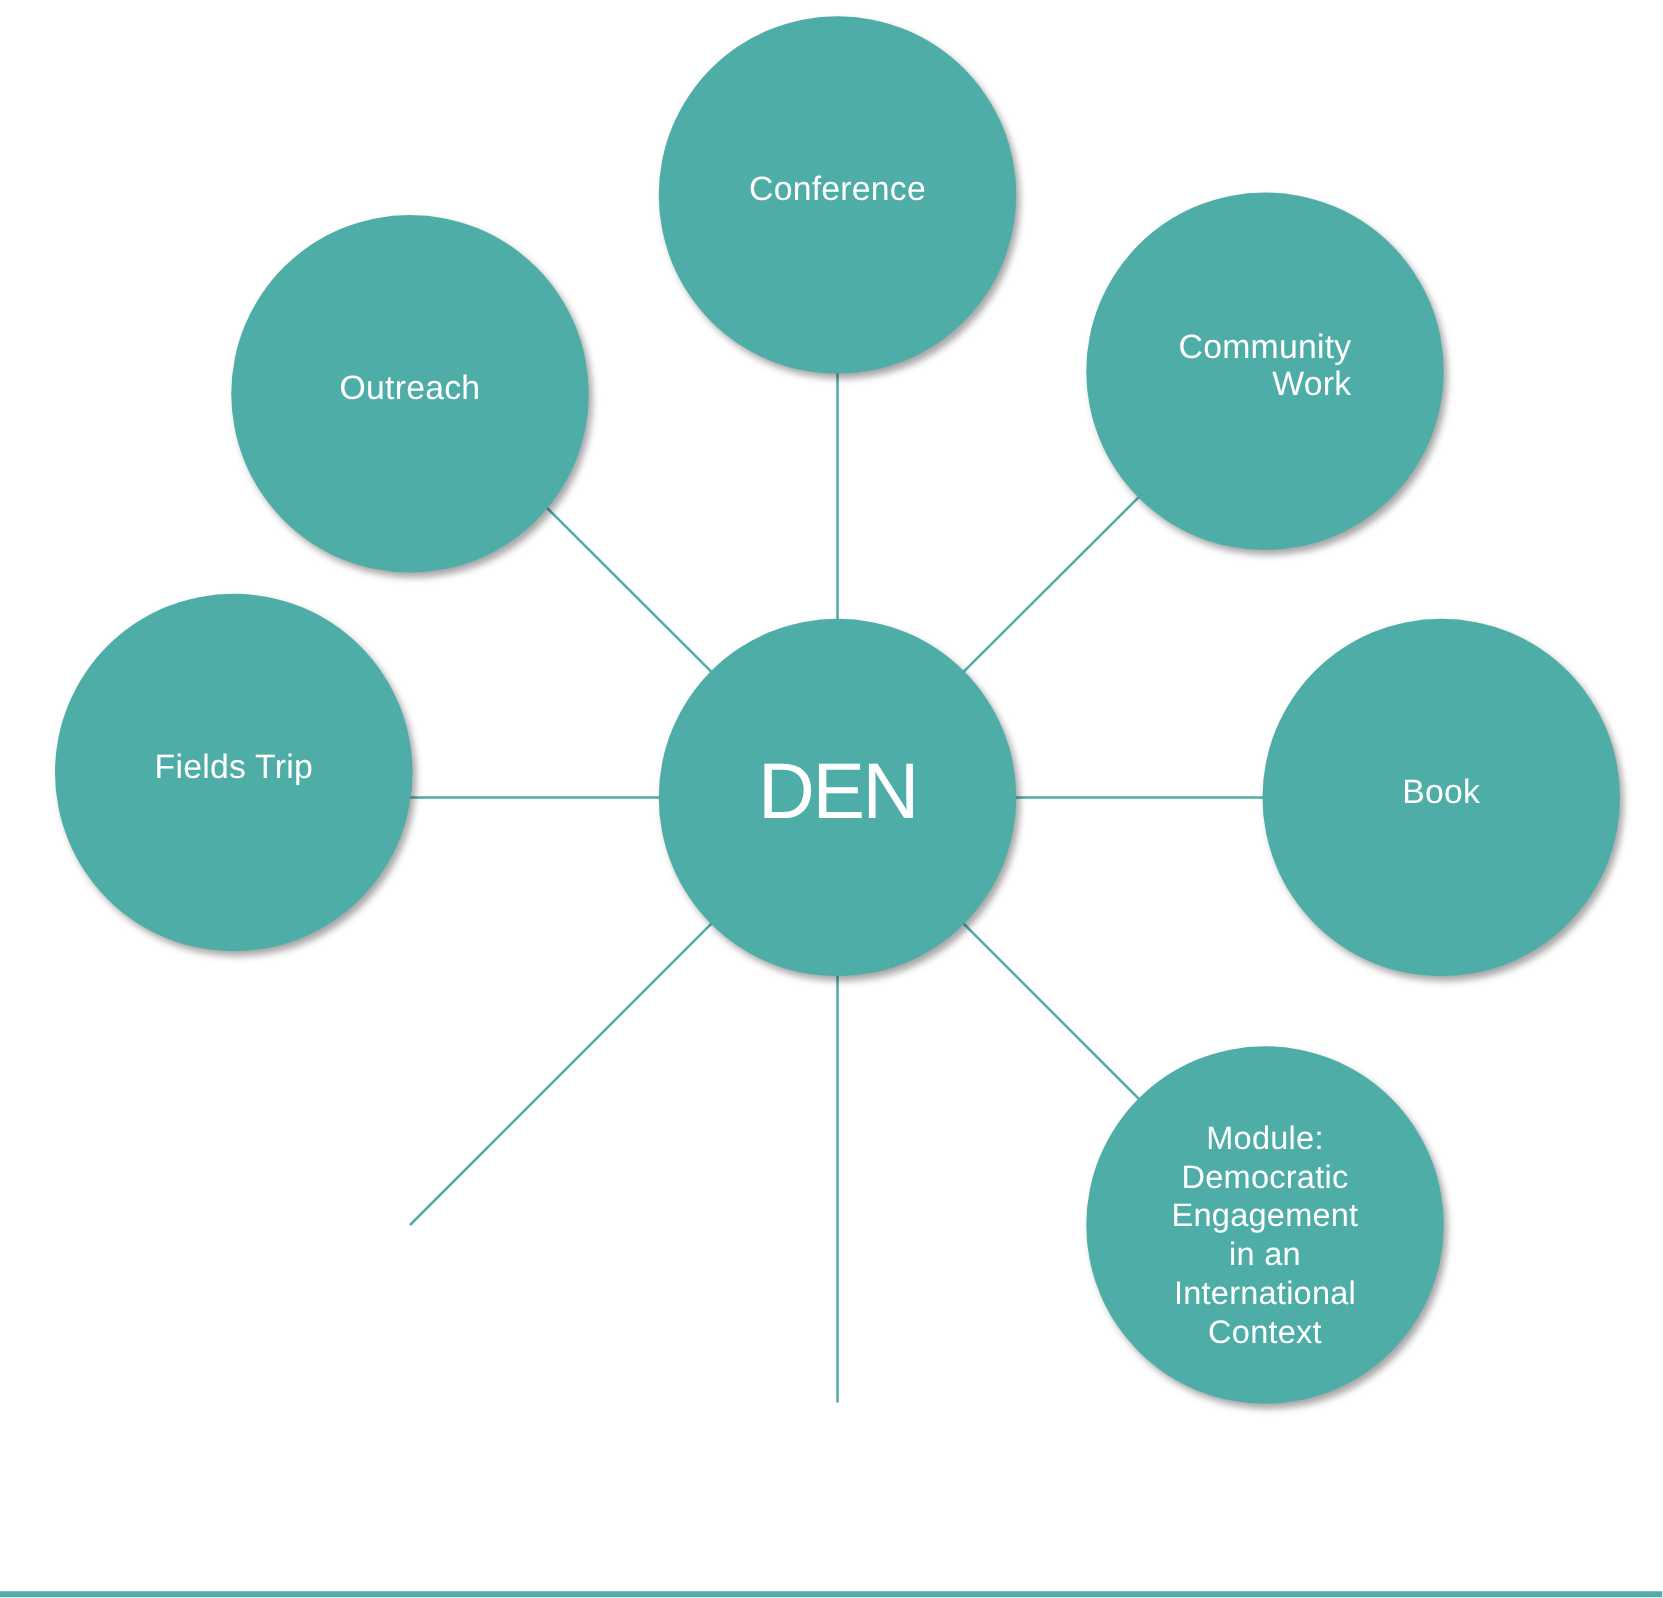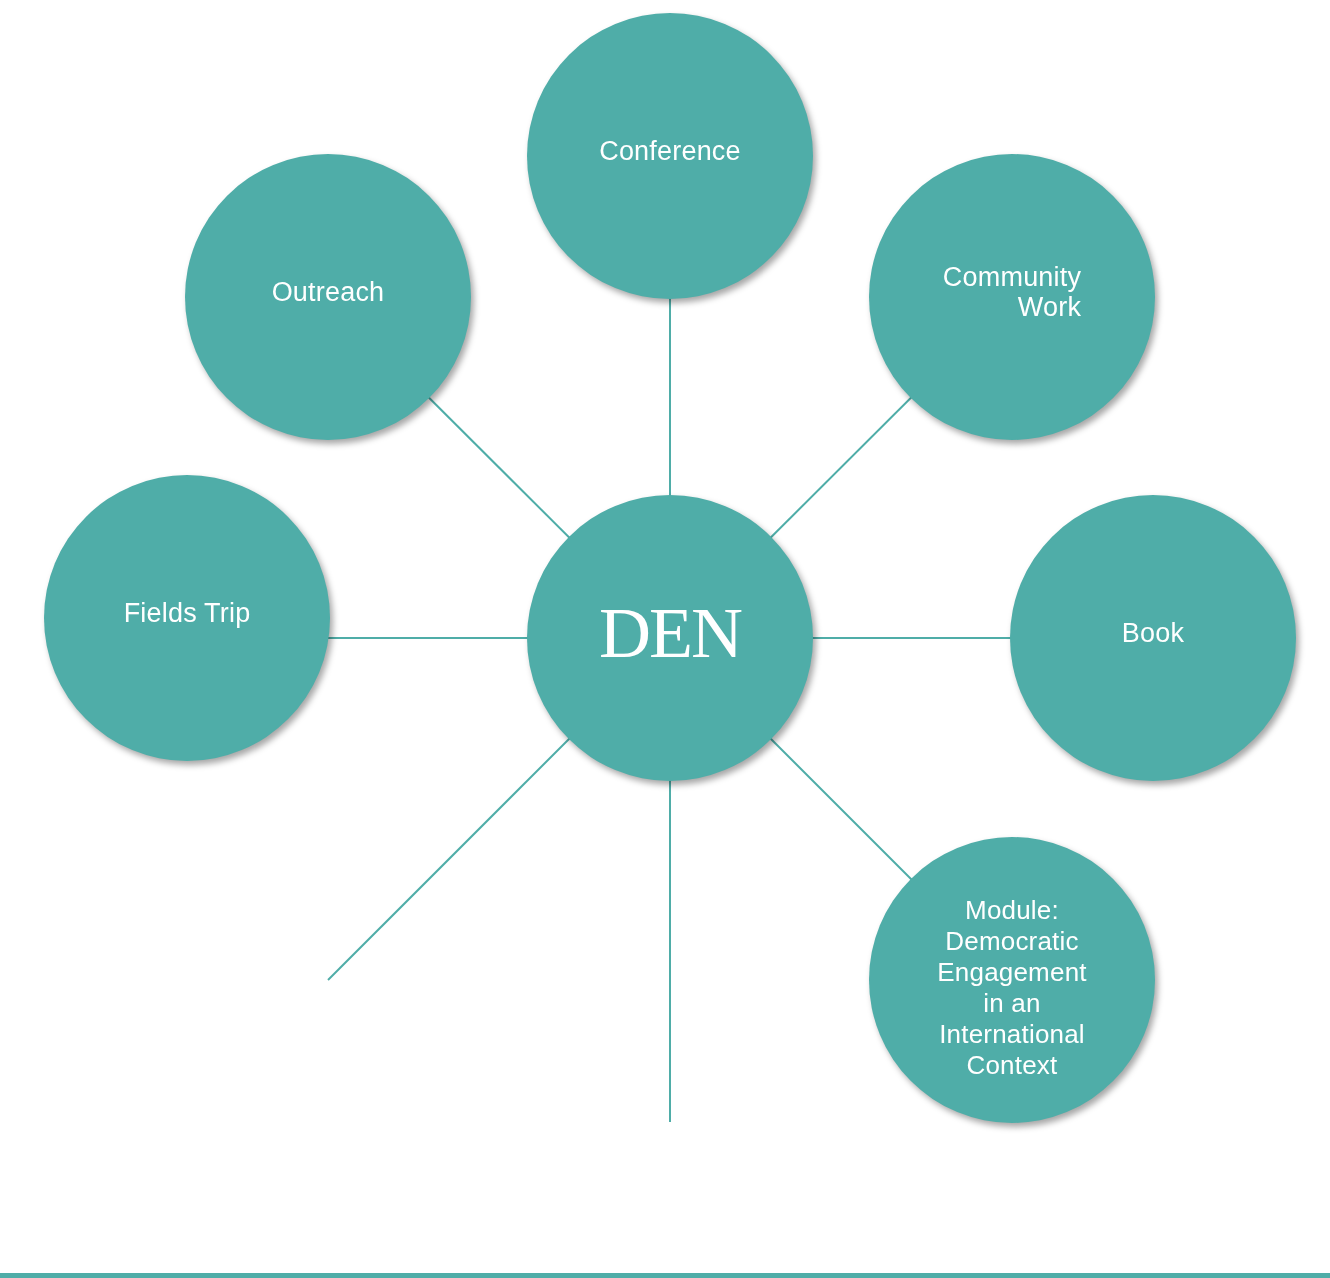--- a/index.html
+++ b/index.html
@@ -44,25 +44,24 @@
     }
     .node .label {
       font-size: 27px;
       line-height: 30px;
       font-weight: normal;
       letter-spacing: 0.2px;
       white-space: pre-line;
       margin-top: -10px;
     }
     .node.hub .label {
-      font-size: 72px;
+      font-size: 63px;
       line-height: 100px;
       letter-spacing: -2px;
       margin-top: -10px;
-      font-family: Liberation Serif, serif;
     }
     .node.module .label {
       line-height: 31px;
       margin-top: 16px;
       font-size: 26px;
     }
     .bottom-bar {
       position: absolute;
       left: 0;
       top: 1273px;
@@ -108,21 +107,21 @@
 International
 Context</span>
   </div>
 
 
 
   <div class="node" style="left:44px; top:475px;">
     <span class="label">Fields Trip</span>
   </div>
 
-  <div class="node" style="left:185px; top:154px;">
+  <div class="node" style="left:185px; top:172px;">
     <span class="label">Outreach</span>
   </div>
 
   <div class="node hub" style="left:527px; top:495px;">
     <span class="label">DEN</span>
   </div>
 
   <div class="bottom-bar"></div>
 </div>
 

